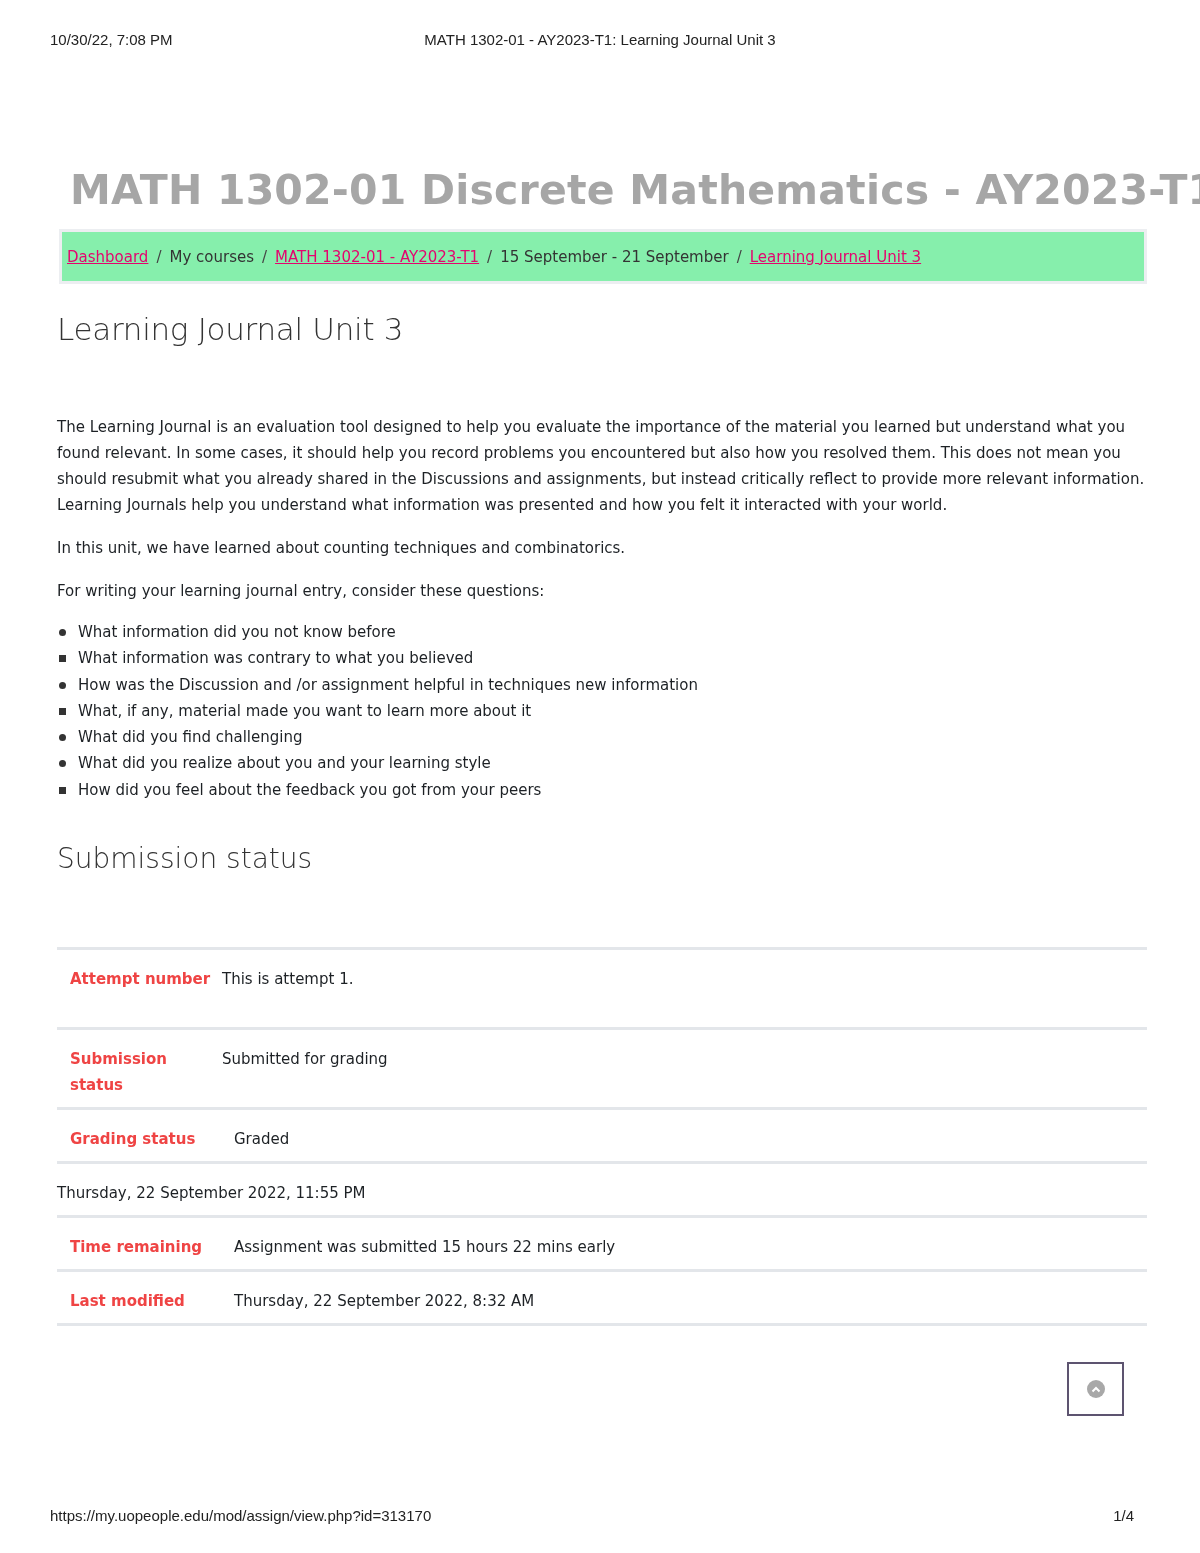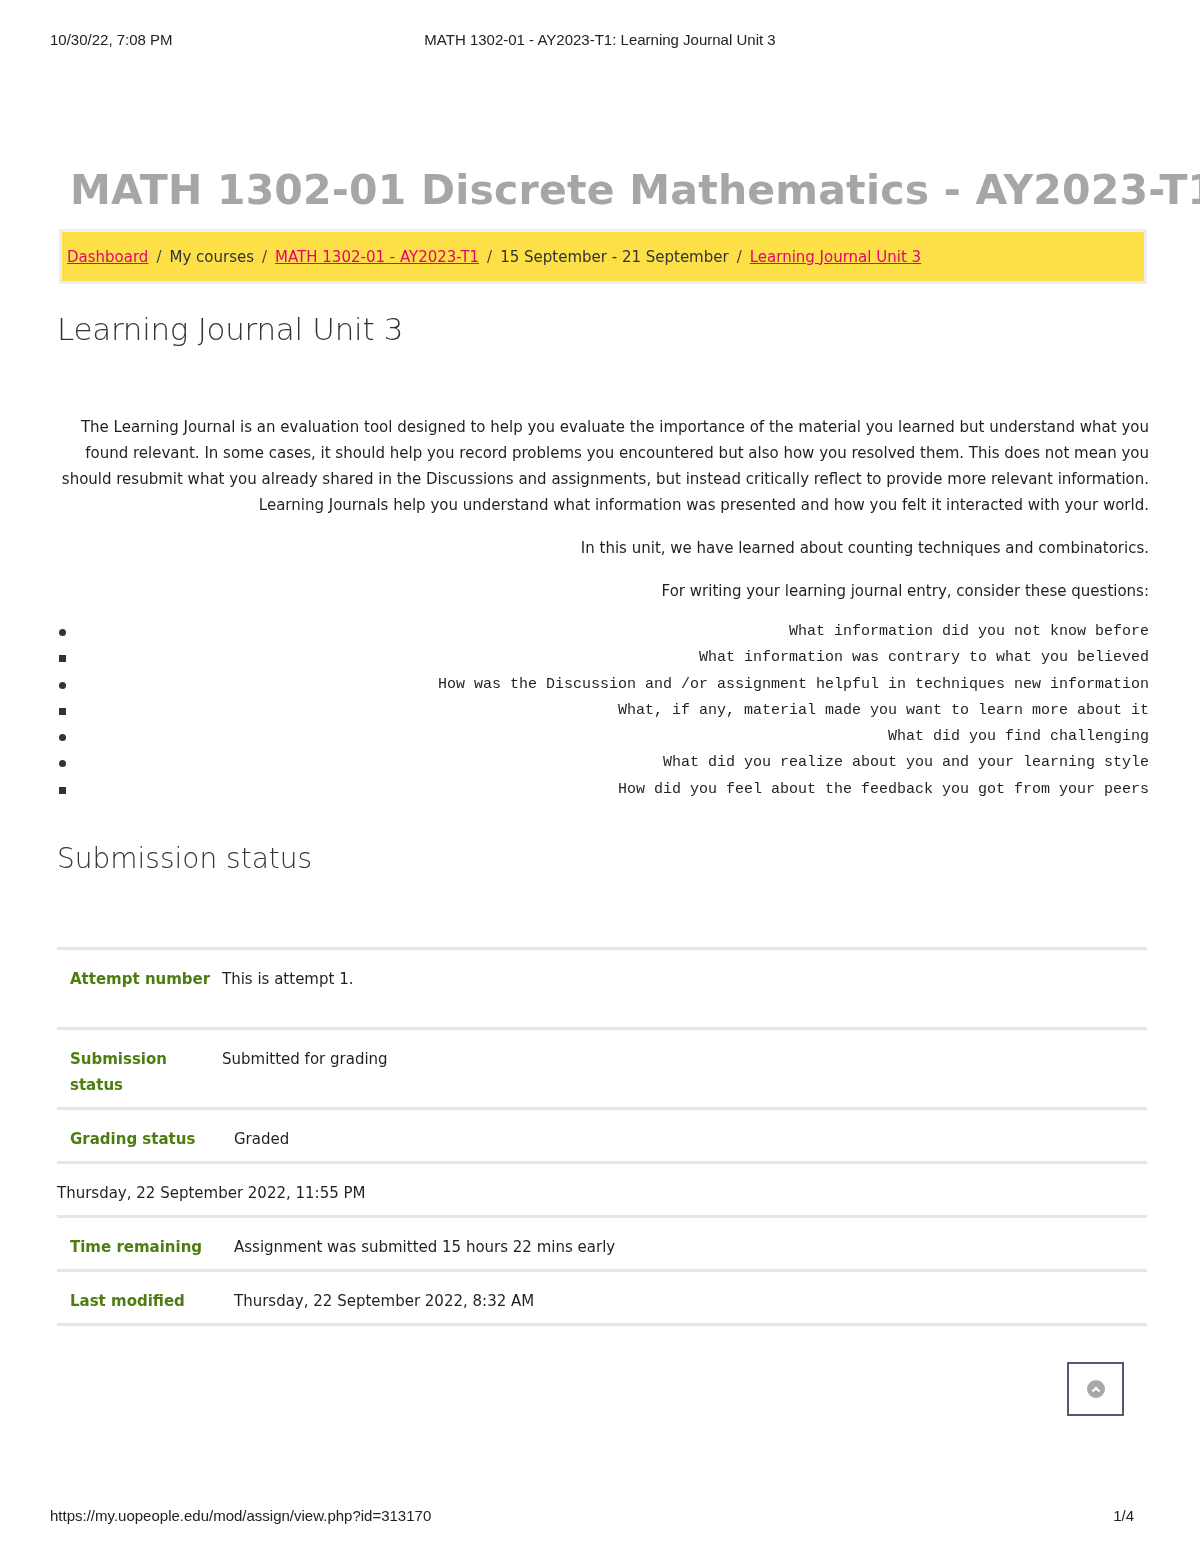--- a/index.html
+++ b/index.html
@@ -18,56 +18,56 @@
     .pf-right { position: absolute; right: 66px; }
 
     .course-title {
       position: absolute; left: 70px; top: 166px;
       font-family: "DejaVu Sans", sans-serif; font-weight: bold;
       font-size: 41px; color: #a6a6a6; letter-spacing: 0.2px; white-space: nowrap;
     }
 
     .breadcrumb-box {
       position: absolute; left: 59px; top: 229px; width: 1088px; height: 55px;
-      border: 3px solid #eceef1; background: #fde047;
+      border: 3px solid #eceef1; background: #86efac;
       display: flex; align-items: center; padding-left: 5px;
       font-size: 15px; color: #333; white-space: nowrap;
     }
     .breadcrumb-box a { color: #e4046e; text-decoration: underline; }
     .bc-sep { margin: 0 8px; color: #444; }
 
     .page-heading {
       position: absolute; left: 57px; top: 311px;
       font-size: 31px; font-weight: 300; color: #333; letter-spacing: -0.3px;
     }
 
     .intro {
       position: absolute; left: 57px; top: 414px; width: 1092px;
-      font-size: 15px; line-height: 26px; color: #1d2125; text-align: right;
+      font-size: 15px; line-height: 26px; color: #1d2125;
     }
     .intro p { margin-bottom: 17px; }
     .question-list { list-style: none; margin-top: -2px; }
-    .question-list li { position: relative; padding-left: 21px; line-height: 26.3px; font-family: Liberation Mono, monospace; }
+    .question-list li { position: relative; padding-left: 21px; line-height: 26.3px; }
     .question-list li .bullet {
       position: absolute; left: 2px; top: 10px; width: 7px; height: 7px; background: #333;
     }
     .question-list li .bullet.round { border-radius: 50%; }
 
     .sub-heading {
       position: absolute; left: 57px; top: 842px;
       font-size: 28px; font-weight: 300; color: #333;
     }
 
     .status-table {
       position: absolute; left: 57px; top: 947px; width: 1090px;
       border-top: 3px solid #e3e6ea;
       font-size: 15px;
     }
     .status-row { display: flex; border-bottom: 3px solid #e3e6ea; }
-    .status-label { width: 177px; padding: 16px 0 0 13px; font-weight: bold; color: #4d7c0f; line-height: 26px; }
+    .status-label { width: 177px; padding: 16px 0 0 13px; font-weight: bold; color: #ef4444; line-height: 26px; }
     .status-value { flex: 1; padding: 16px 0 0 0; color: #1d2125; line-height: 26px; }
     .row-2line { height: 80px; }
     .row-1line { height: 54px; }
 
     .back-to-top {
       position: absolute; left: 1067px; top: 1362px; width: 57px; height: 54px;
       border: 2px solid #5d5470; background: #fff;
       display: flex; align-items: center; justify-content: center;
     }
     .back-to-top .circle {

